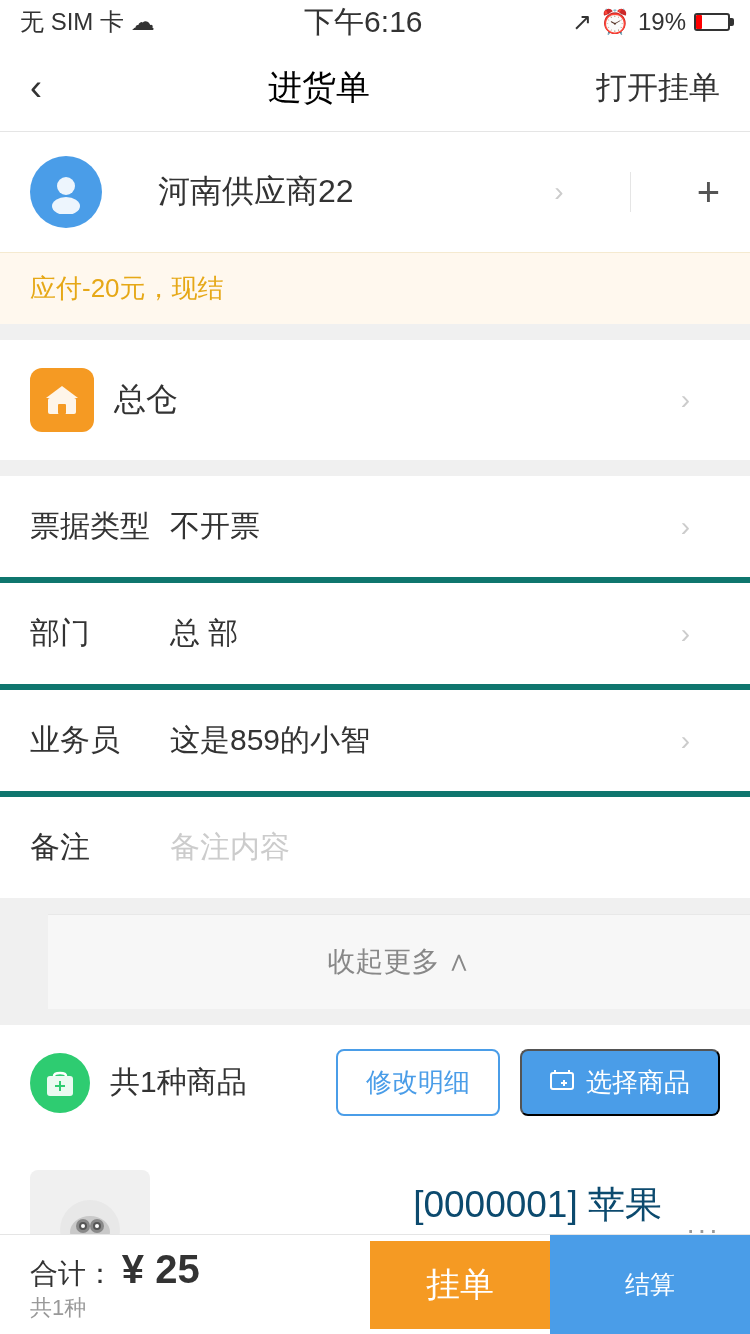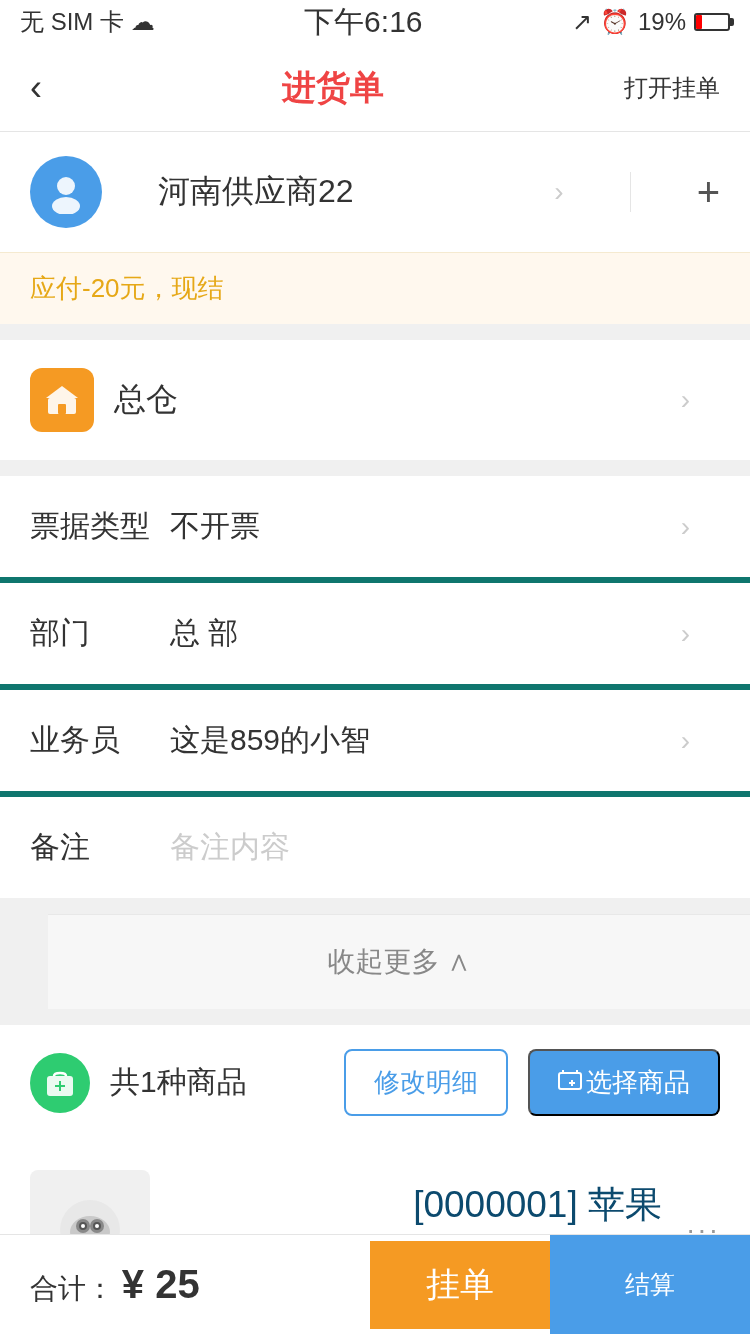--- a/index.html
+++ b/index.html
@@ -38,25 +38,25 @@
       padding: 0 30px;
       border-bottom: 1px solid #e5e5e5;
     }
     .nav-back {
       font-size: 36px;
       color: #333;
       cursor: pointer;
     }
     .nav-title {
       font-size: 34px;
-      font-weight: 700;
-      color: #ef4444;
+      font-weight: 400;
+      color: #000000;
     }
     .nav-action {
-      font-size: 24px;
+      font-size: 31px;
       color: #333;
       cursor: pointer;
     }
 
     
     .content {
       background: #f0f0f0;
     }
 
     
@@ -210,20 +210,21 @@
     }
     .btn-primary {
       background: #4a9de8;
       color: #fff;
       padding: 14px 28px;
       border-radius: 8px;
       font-size: 26px;
       cursor: pointer;
       display: flex;
       align-items: center;
+      gap: 8px;
     }
 
     
     .product-item {
       background: #fff;
       margin-top: 2px;
       padding: 28px 30px;
       display: flex;
       align-items: center;
       gap: 24px;
@@ -462,16 +463,17 @@
 
   <div class="bottom-spacer"></div>
 </div>
 
 <div class="bottom-bar">
   <div class="total-section">
     <div>
       <span class="total-label">合计：</span>
       <span class="total-amount">¥ 25</span>
     </div>
+    <div class="total-count">共1种</div>
   </div>
   <div class="btn-hang">挂单</div>
   <div class="btn-checkout">结算</div>
 </div>
 
 </body></html>

